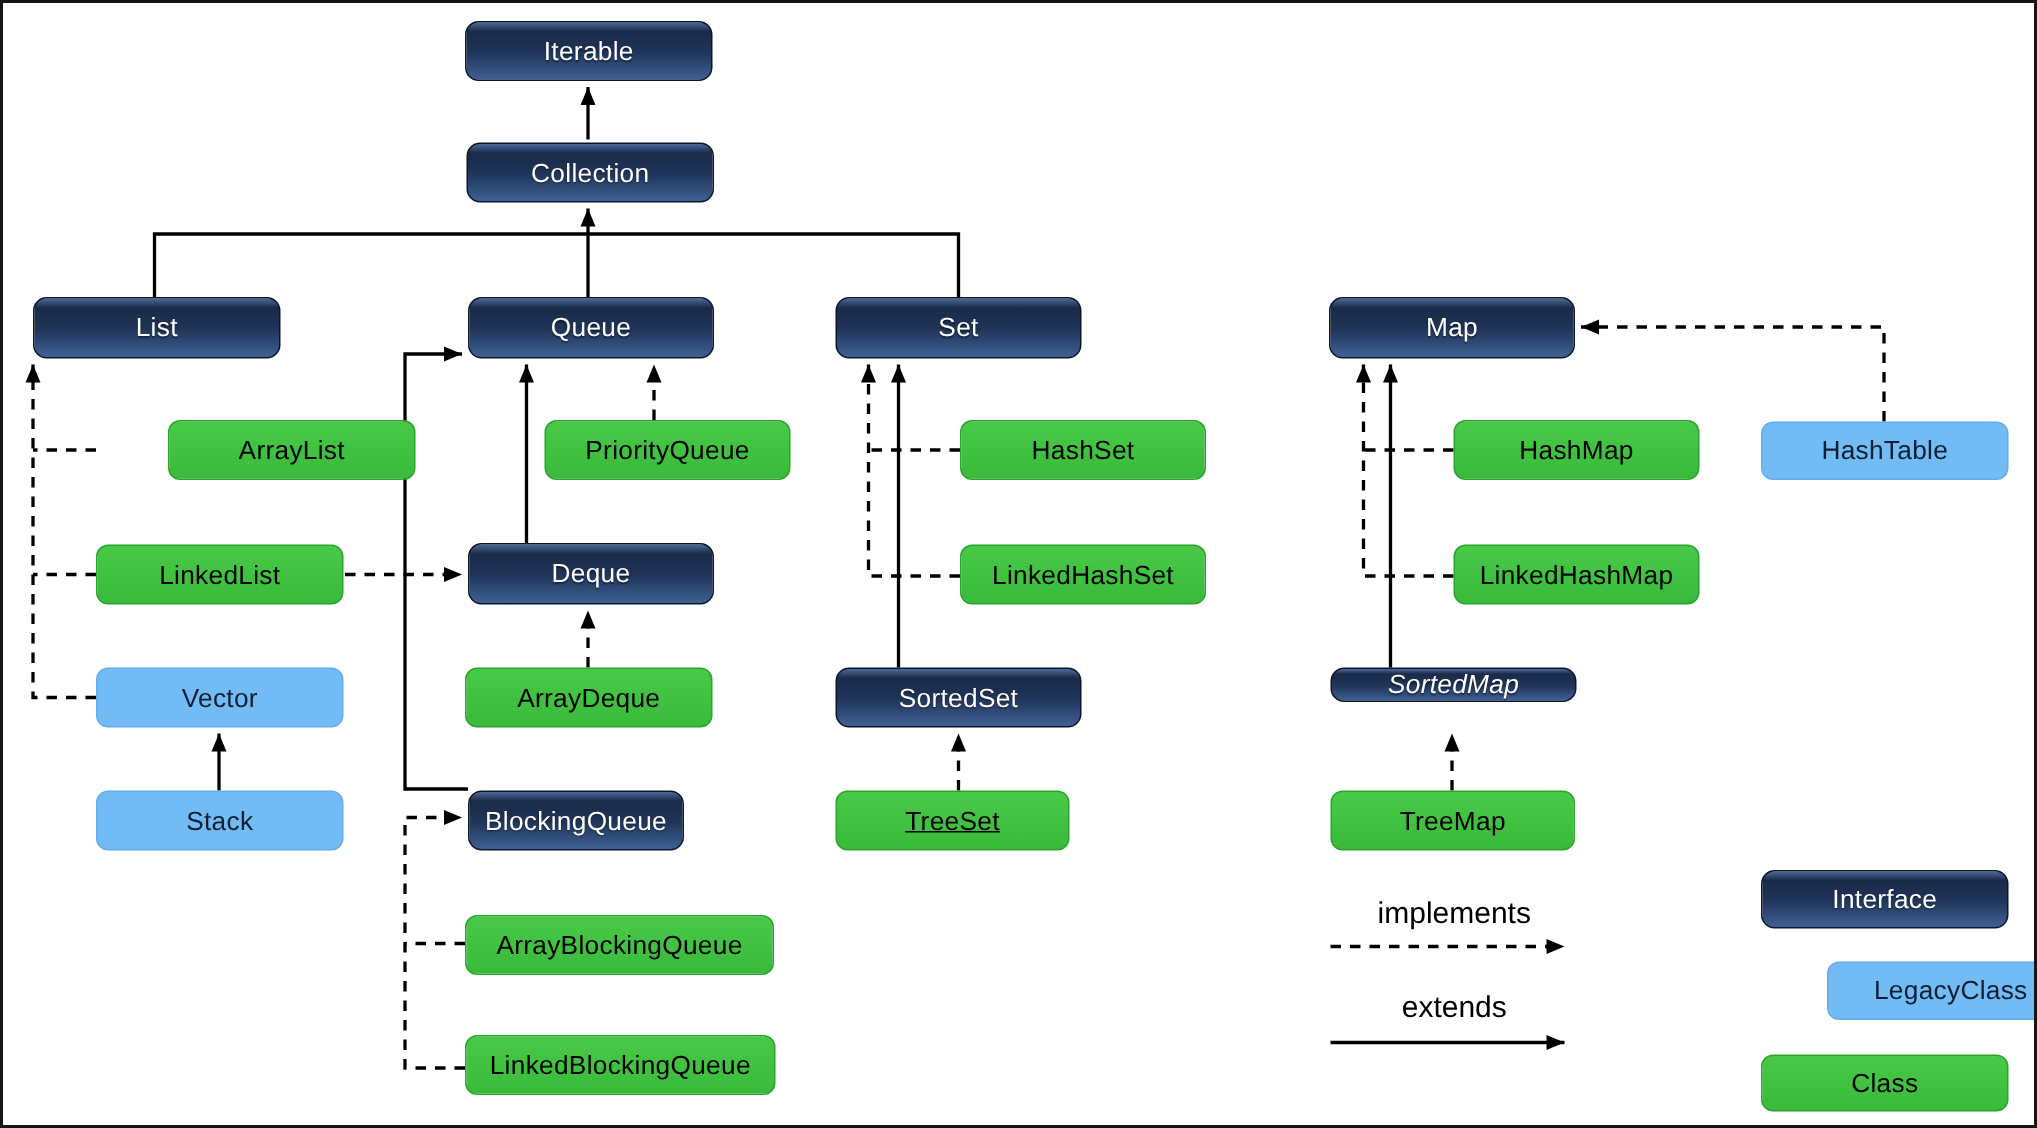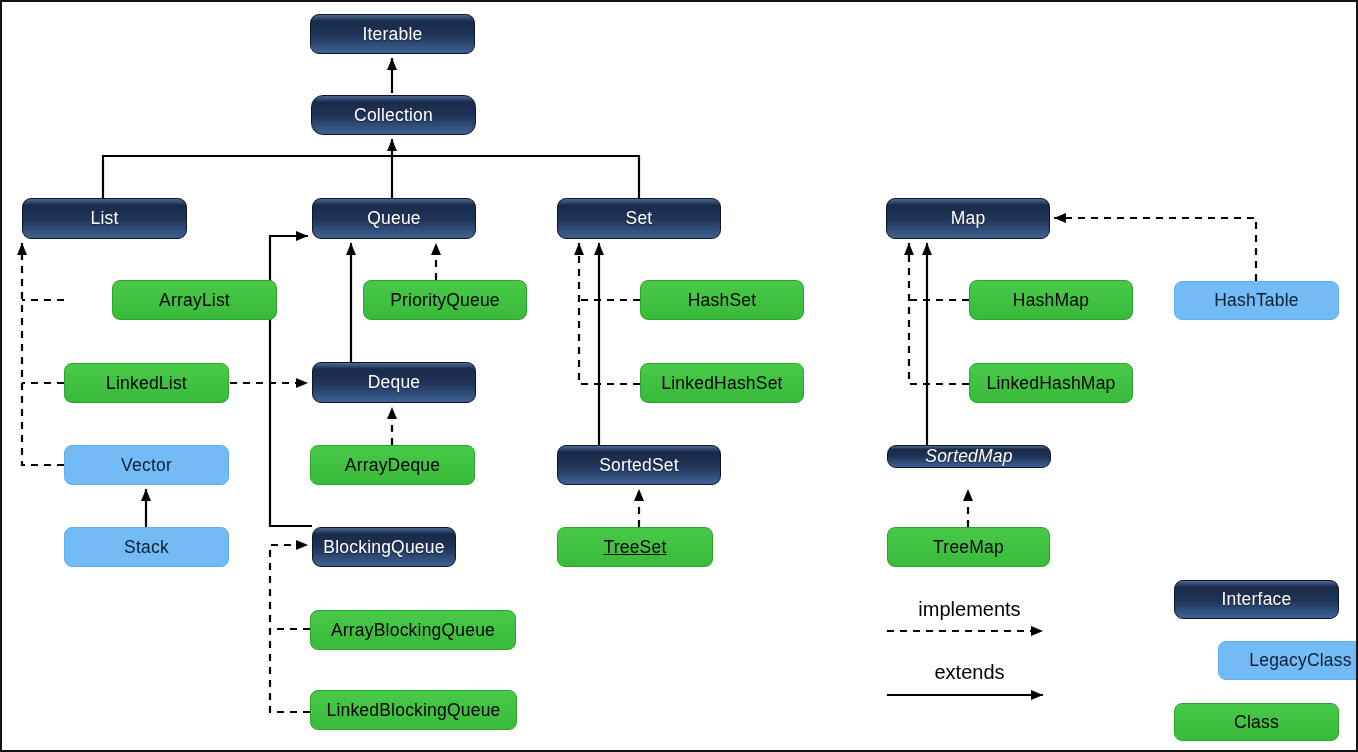--- a/index.html
+++ b/index.html
@@ -88,21 +88,21 @@
       <polyline points="925,443 925,241" class="edge extends" marker-end="url(#arrowhead)"></polyline>
       <polyline points="966,525 966,487" class="edge implements" marker-end="url(#arrowhead)"></polyline>
       <polyline points="1254,279 1254,216 1052,216" class="edge implements" marker-end="url(#arrowhead)"></polyline>
       <polyline points="885,629 1041,629" class="edge implements" marker-end="url(#arrowhead)"></polyline>
       <polyline points="885,693 1041,693" class="edge extends" marker-end="url(#arrowhead)"></polyline>
     </svg>
 
   <div class="legend-label implements">implements</div>
   <div class="legend-label extends">extends</div>
 <div class="node interface" style="left: 308px; top: 12px; width: 165px; height: 40px;">Iterable</div>
-    <div class="node interface" style="left: 309px; top: 93px; width: 165px; height: 40px; border-radius: 12px;">Collection</div>
+    <div class="node interface" style="left: 309px; top: 93px; width: 165px; height: 40px;">Collection</div>
     <div class="node interface" style="left: 20px; top: 196px; width: 165px; height: 41px;">List</div>
     <div class="node interface" style="left: 310px; top: 196px; width: 164px; height: 41px;">Queue</div>
     <div class="node interface" style="left: 555px; top: 196px; width: 164px; height: 41px;">Set</div>
     <div class="node interface" style="left: 884px; top: 196px; width: 164px; height: 41px;">Map</div>
     <div class="node class" style="left: 62px; top: 278px; width: 165px; height: 40px; margin-left: 48px;">ArrayList</div>
     <div class="node class" style="left: 62px; top: 361px; width: 165px; height: 40px;">LinkedList</div>
     <div class="node legacy" style="left: 62px; top: 443px; width: 165px; height: 40px;">Vector</div>
     <div class="node legacy" style="left: 62px; top: 525px; width: 165px; height: 40px;">Stack</div>
     <div class="node class" style="left: 361px; top: 278px; width: 164px; height: 40px;">PriorityQueue</div>
     <div class="node interface" style="left: 310px; top: 360px; width: 164px; height: 41px;">Deque</div>

